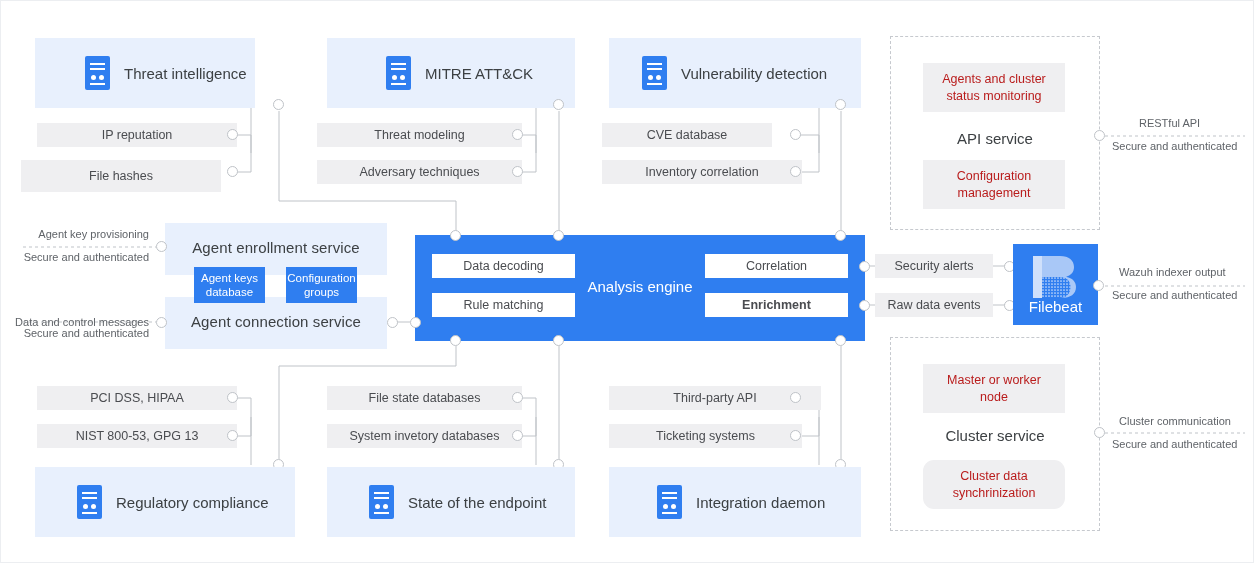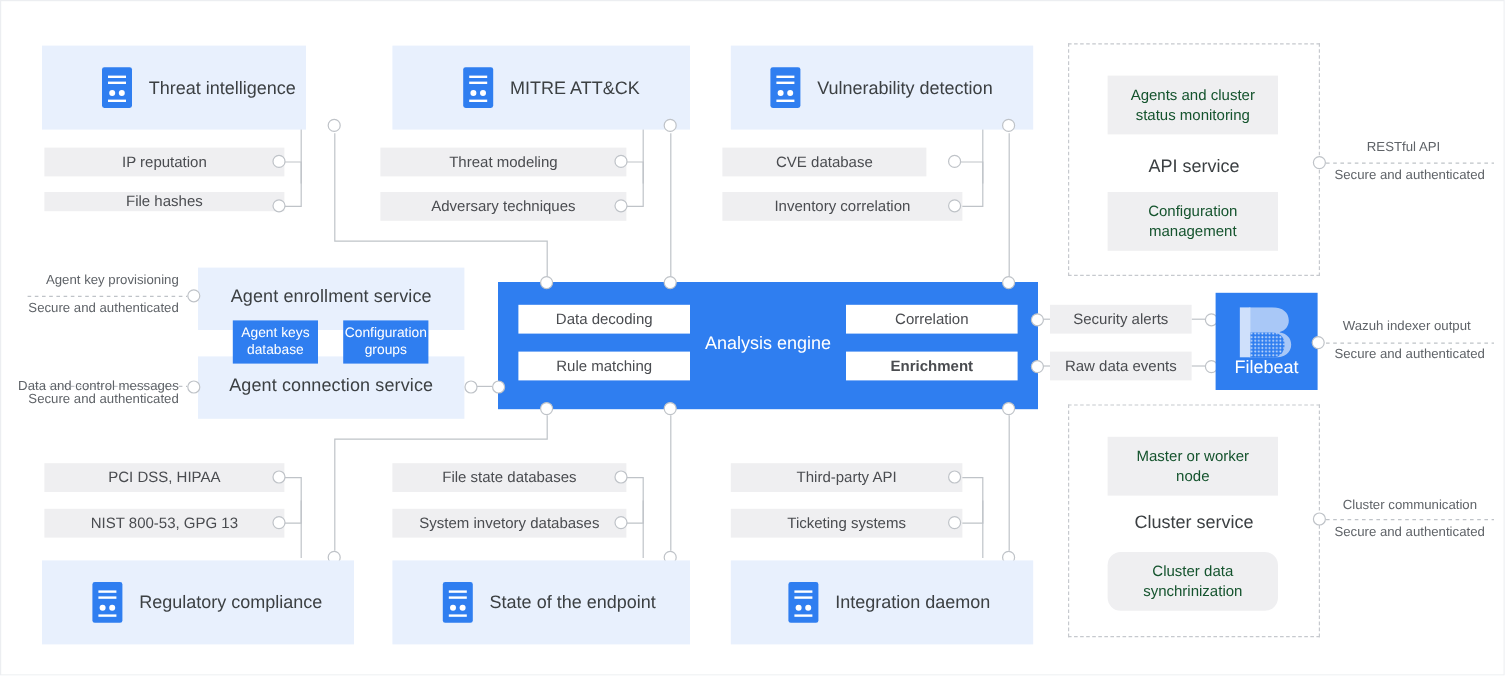--- a/index.html
+++ b/index.html
@@ -93,21 +93,21 @@
   .dashbox{
     position:absolute;
     border:1px dashed #c6c9ce;
     box-sizing:border-box;
     background:transparent;
   }
   .svc-title{
     position:absolute;color:#3c4043;font-size:15px;white-space:nowrap;text-align:center;
   }
   .svc-chip{
-    position:absolute;background:#efeff1;color:#14532d;font-size:12.5px;
+    position:absolute;background:#efeff1;color:#b91c1c;font-size:12.5px;
     line-height:17px;text-align:center;
     display:flex;align-items:center;justify-content:center;
     box-sizing:border-box;
   }
 
   
   .filebeat{
     position:absolute;background:#2f7ef0;box-sizing:border-box;
     display:flex;flex-direction:column;align-items:center;justify-content:flex-end;
   }
@@ -176,21 +176,21 @@
     <span class="srv-icon">
       <i class="l1"></i>
         <i class="l2"></i>
         <i class="d1"></i>
         <i class="d2"></i>
         <i class="l3"></i>
     </span>
     <span class="label">Threat intelligence</span>
   </div>
   <div class="chip" style="left:36px;top:122px;width:200px;height:24px;">IP reputation</div>
-  <div class="chip" style="left:36px;top:159px;width:200px;height:16px;">File hashes</div>
+  <div class="chip" style="left:20px;top:159px;width:200px;height:32px;">File hashes</div>
   <div class="node" style="left:226px;top:128px;"></div>
   <div class="node" style="left:226px;top:165px;"></div>
   <div class="node" style="left:272px;top:98px;"></div>
 
   <div class="mod-head" style="left:326px;top:37px;width:248px;height:70px;padding-left:59px;">
     <span class="srv-icon">
       <i class="l1"></i>
         <i class="l2"></i>
         <i class="d1"></i>
         <i class="d2"></i>
@@ -292,21 +292,21 @@
     <span class="srv-icon">
       <i class="l1"></i>
         <i class="l2"></i>
         <i class="d1"></i>
         <i class="d2"></i>
         <i class="l3"></i>
     </span>
     <span class="label">State of the endpoint</span>
   </div>
 
-  <div class="chip" style="left:608px;top:385px;width:193px;height:24px;">Third-party API</div>
+  <div class="chip" style="left:608px;top:385px;width:212px;height:24px;">Third-party API</div>
   <div class="chip" style="left:608px;top:423px;width:193px;height:24px;">Ticketing systems</div>
   <div class="node" style="left:789px;top:391px;"></div>
   <div class="node" style="left:789px;top:429px;"></div>
   <div class="node" style="left:834px;top:458px;"></div>
   <div class="mod-head" style="left:608px;top:466px;width:252px;height:70px;padding-left:48px;">
     <span class="srv-icon">
       <i class="l1"></i>
         <i class="l2"></i>
         <i class="d1"></i>
         <i class="d2"></i>

